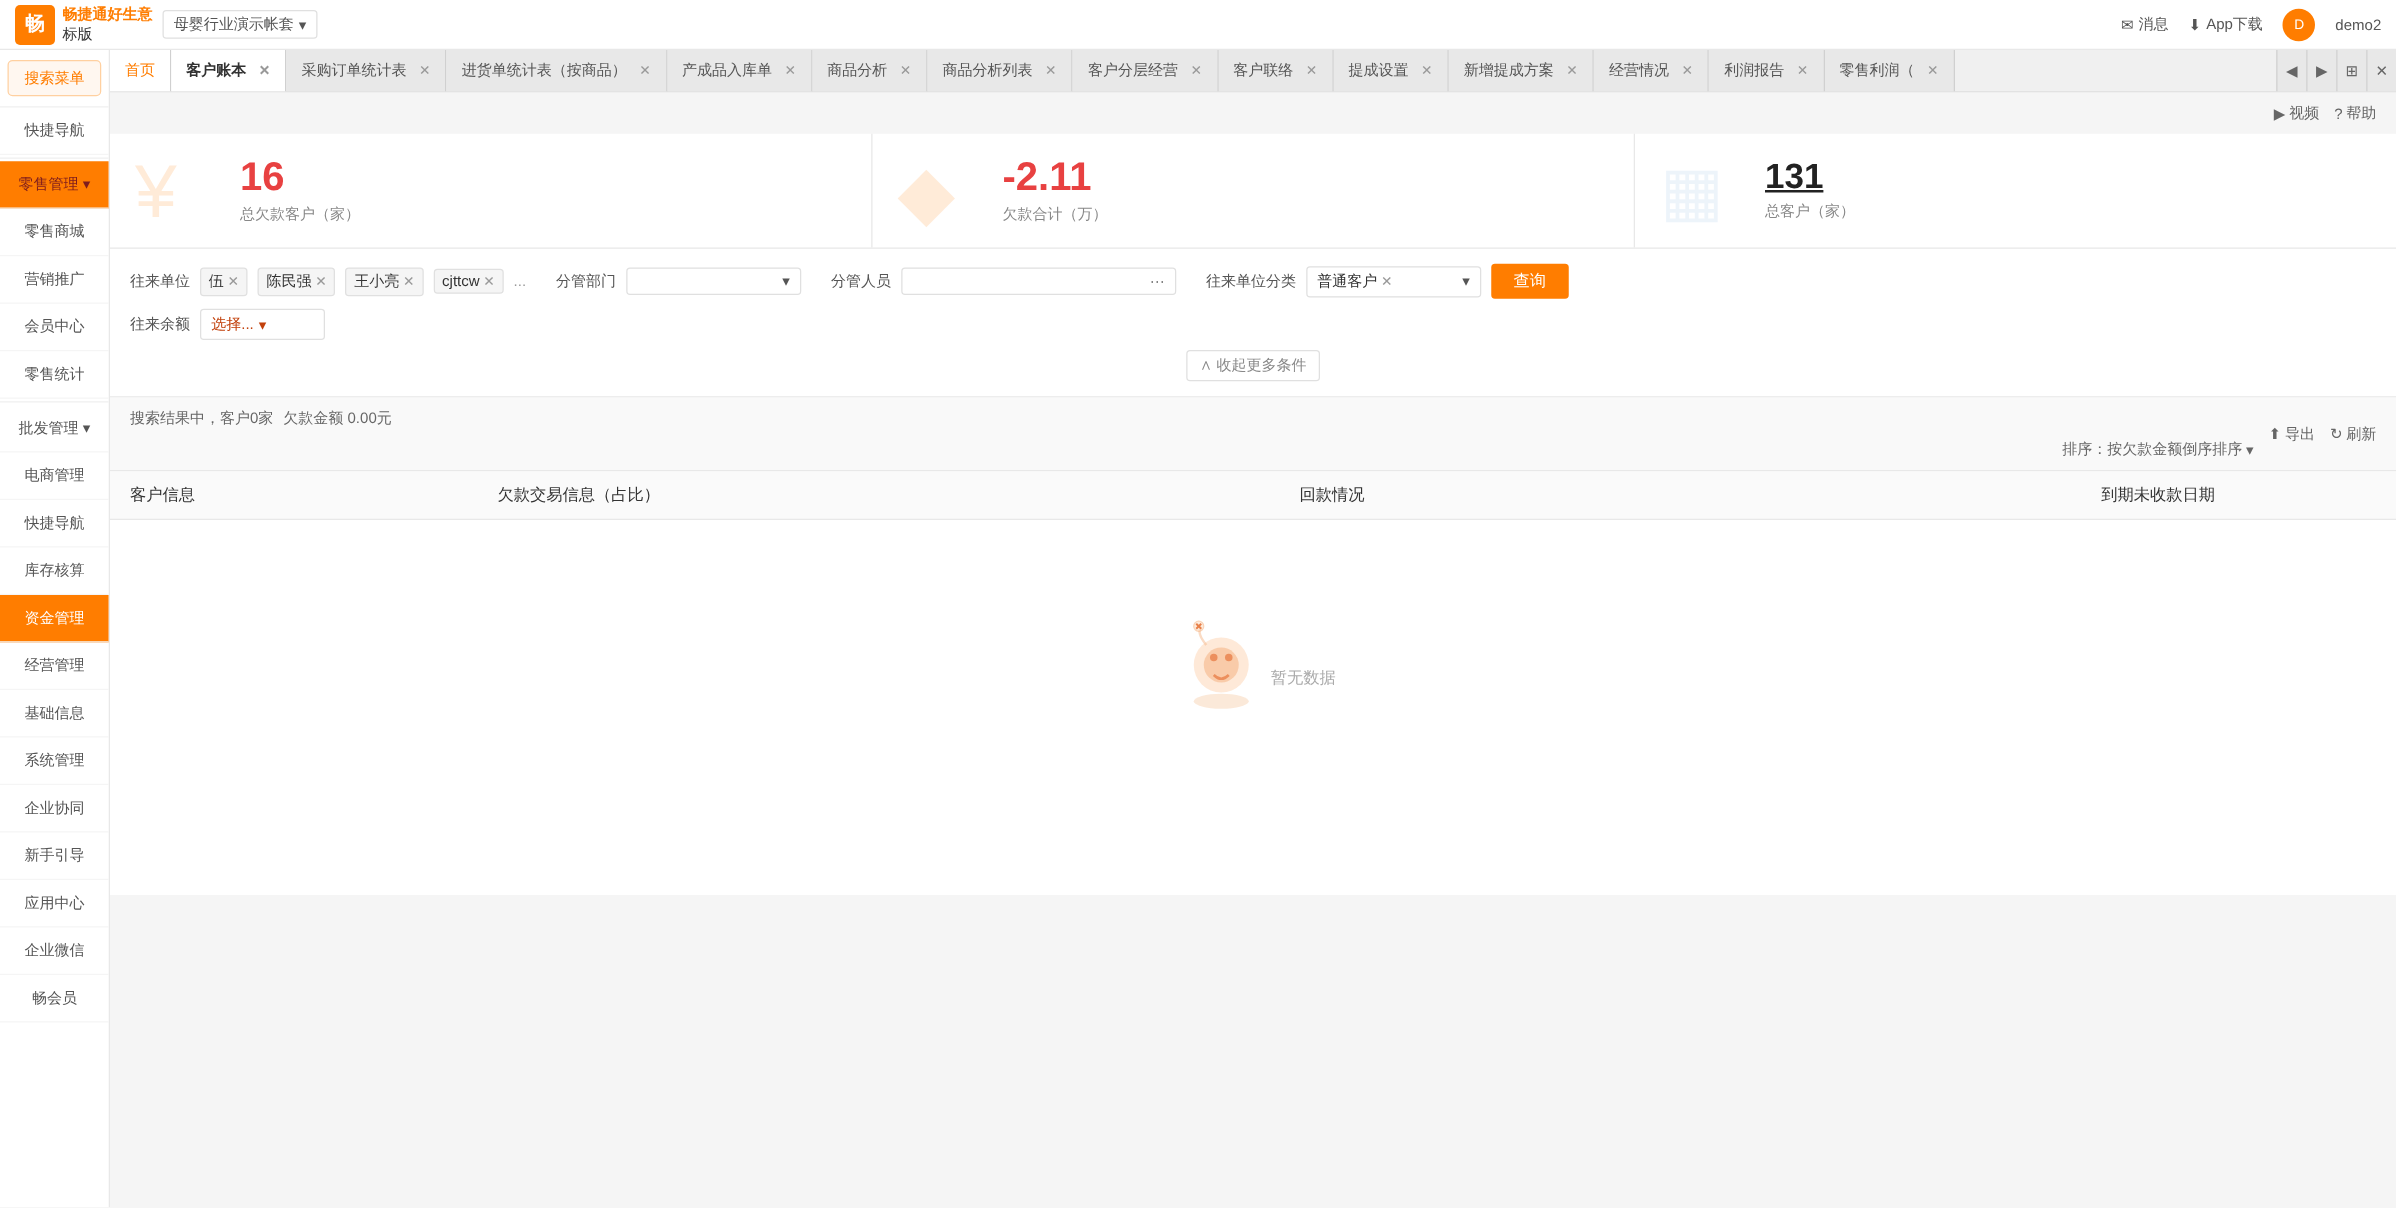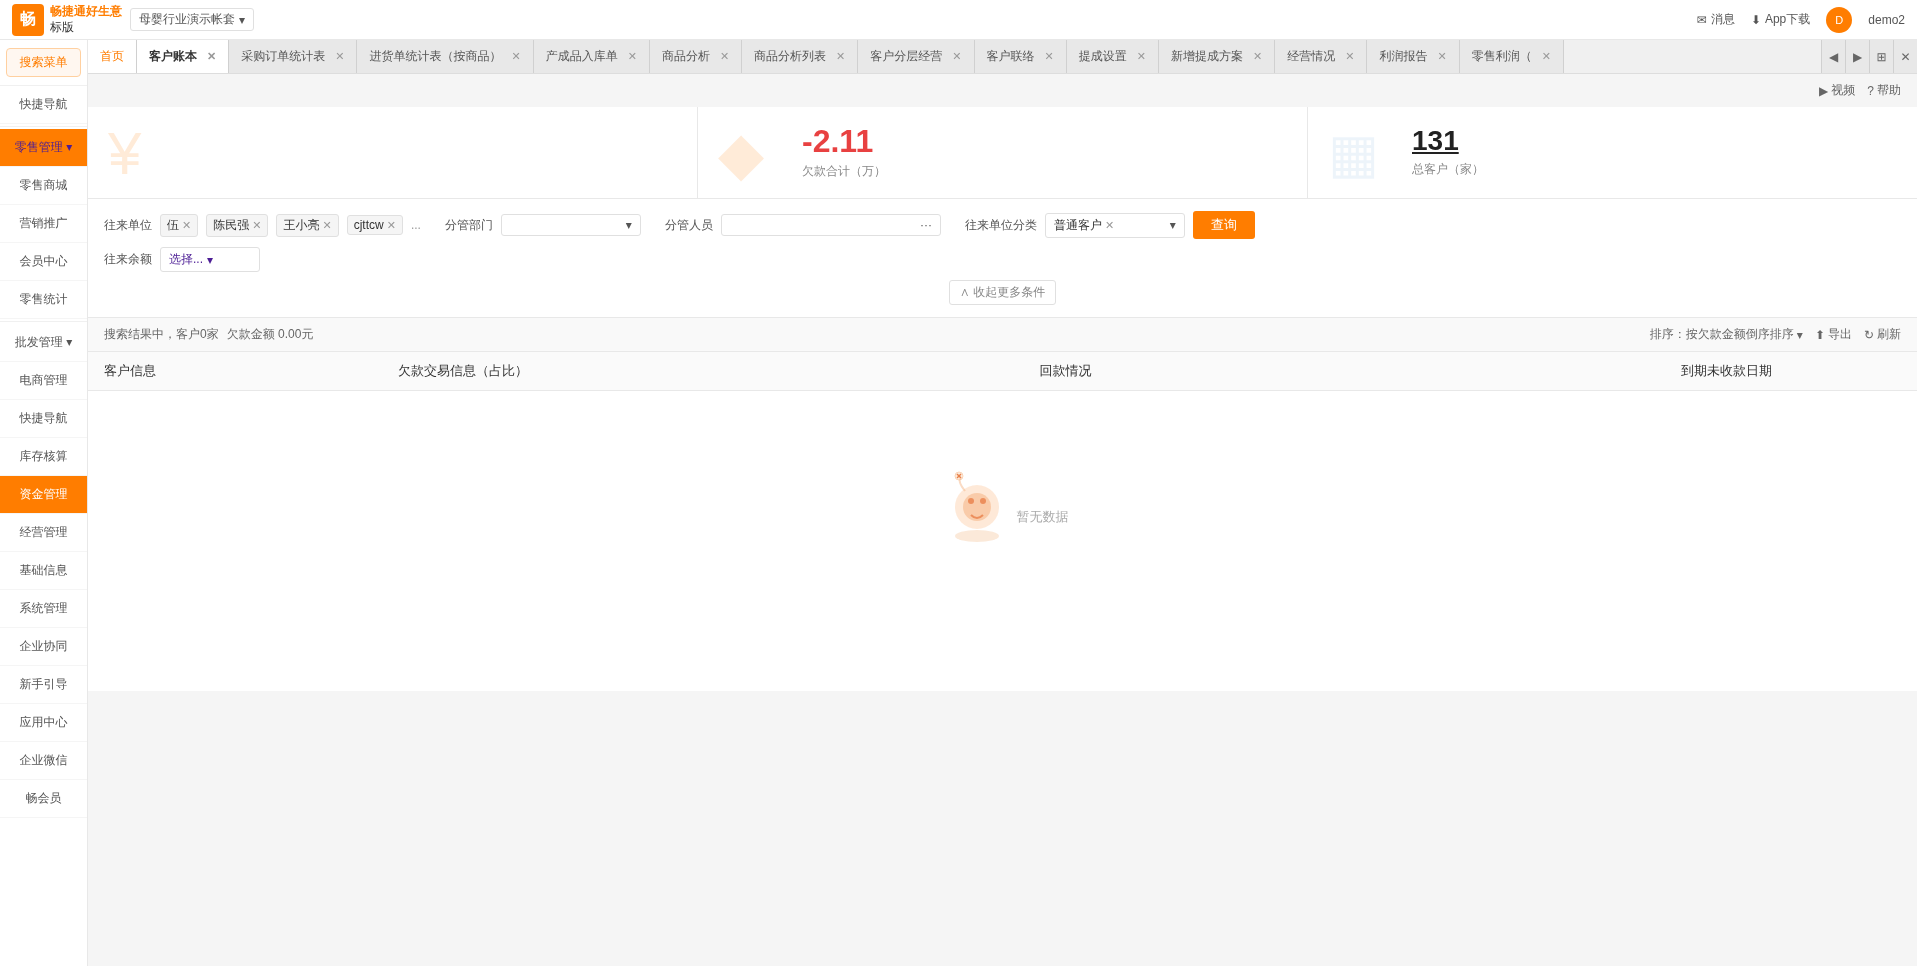--- a/index.html
+++ b/index.html
@@ -18,21 +18,21 @@
     .avatar { width: 26px; height: 26px; border-radius: 50%; background: #ff7d00; display: flex; align-items: center; justify-content: center; color: #fff; font-size: 11px; }
 
     
     .main-layout { display: flex; flex: 1; overflow: hidden; }
 
     
     .sidebar { width: 88px; background: #fff; border-right: 1px solid #e8e8e8; display: flex; flex-direction: column; overflow-y: auto; flex-shrink: 0; }
     .sidebar-search { padding: 8px 6px; border-bottom: 1px solid #f0f0f0; }
     .sidebar-search-btn { width: 100%; background: #fff7f0; border: 1px solid #ffd0a0; border-radius: 4px; padding: 5px; text-align: center; color: #ff7d00; font-size: 12px; cursor: pointer; }
     .sidebar-item { padding: 10px 4px; text-align: center; cursor: pointer; color: #555; font-size: 12px; border-bottom: 1px solid #f5f5f5; }
-    .sidebar-item.active { background: #ff7d00; color: #4c1d95; }
+    .sidebar-item.active { background: #ff7d00; color: #7f1d1d; }
     .sidebar-divider { height: 1px; background: #f0f0f0; margin: 2px 0; }
 
     
     .tab-bar { background: #f0f0f0; display: flex; align-items: center; height: 34px; flex-shrink: 0; overflow: hidden; border-bottom: 1px solid #ddd; }
     .tab-item { height: 34px; padding: 0 12px; display: flex; align-items: center; gap: 6px; cursor: pointer; font-size: 12px; color: #555; background: #e8e8e8; border-right: 1px solid #d0d0d0; white-space: nowrap; flex-shrink: 0; }
     .tab-item.active { background: #fff; color: #333; font-weight: bold; }
     .tab-item.home { background: #fff; color: #ff7d00; }
     .tab-close { color: #999; font-size: 11px; margin-left: 4px; }
     .tab-bar-arrows { display: flex; align-items: center; margin-left: auto; flex-shrink: 0; }
     .tab-arrow { width: 24px; height: 34px; display: flex; align-items: center; justify-content: center; cursor: pointer; background: #e8e8e8; border-left: 1px solid #d0d0d0; font-size: 12px; color: #666; }
@@ -54,30 +54,30 @@
     
     .filter-area { background: #fff; padding: 12px 16px; border-bottom: 1px solid #e8e8e8; }
     .filter-row { display: flex; align-items: center; flex-wrap: wrap; gap: 8px; margin-bottom: 8px; }
     .filter-row:last-child { margin-bottom: 0; }
     .filter-label { font-size: 12px; color: #555; white-space: nowrap; }
     .filter-tag { display: inline-flex; align-items: center; gap: 3px; background: #f5f5f5; border: 1px solid #e0e0e0; border-radius: 3px; padding: 2px 6px; font-size: 12px; color: #333; }
     .filter-tag .close { color: #999; cursor: pointer; font-size: 11px; }
     .filter-more { color: #999; font-size: 12px; cursor: pointer; }
     .filter-select { display: inline-flex; align-items: center; gap: 4px; border: 1px solid #e0e0e0; border-radius: 3px; padding: 3px 8px; font-size: 12px; color: #555; cursor: pointer; min-width: 140px; justify-content: space-between; }
     .filter-select-wide { min-width: 220px; }
-    .filter-input { display: inline-flex; align-items: center; gap: 4px; border: 1px solid #e0e0e0; border-radius: 3px; padding: 3px 8px; font-size: 12px; color: #4c1d95; cursor: pointer; min-width: 100px; }
+    .filter-input { display: inline-flex; align-items: center; gap: 4px; border: 1px solid #e0e0e0; border-radius: 3px; padding: 3px 8px; font-size: 12px; color: #c2410c; cursor: pointer; min-width: 100px; }
     .query-btn { background: #ff7d00; color: #fff; border: none; border-radius: 3px; padding: 5px 18px; font-size: 13px; cursor: pointer; }
     .collapse-btn { color: #888; font-size: 12px; cursor: pointer; display: flex; align-items: center; gap: 3px; border: 1px solid #e0e0e0; border-radius: 3px; padding: 3px 10px; background: #fff; }
 
     
     .result-bar { background: #f9f9f9; border-bottom: 1px solid #e8e8e8; padding: 8px 16px; display: flex; align-items: flex-start; justify-content: space-between; font-size: 12px; color: #666; }
     .result-bar-left { display: flex; align-items: center; gap: 8px; }
     .result-bar-right { display: flex; align-items: center; gap: 12px; }
     .result-bar-right span { cursor: pointer; display: flex; align-items: center; gap: 3px; color: #666; }
-    .sort-btn { display: flex; align-items: center; gap: 3px; color: #666; cursor: pointer; }
+    .sort-btn { display: flex; align-items: center; gap: 3px; color: #666; cursor: pointer; margin-top: 25px; }
 
     
     .table-header { display: grid; grid-template-columns: 280px 1fr 1fr 220px; background: #fafafa; border-bottom: 1px solid #e8e8e8; padding: 10px 16px; font-size: 13px; color: #333; font-weight: normal; gap: 14px; }
     .table-body { background: #fff; min-height: 300px; }
     .empty-state { display: flex; align-items: center; justify-content: center; padding: 80px 0; }
     .empty-icon { width: 80px; height: 80px; margin-bottom: 12px; }
     .empty-text { font-size: 13px; color: #aaa; }
 
     
     ::-webkit-scrollbar { width: 6px; height: 6px; }
@@ -220,20 +220,24 @@
           </span>
           <span>
             <span>?</span>
             <span>帮助</span>
           </span>
         </div>
         <div class="stats-row">
 
           <div class="stat-card">
             <div style="position:absolute;left:20px;top:50%;transform:translateY(-50%);opacity:0.15;font-size:60px;color:#ff7d00;">¥</div>
+            <div style="padding-left:80px;">
+              <div class="stat-value">16</div>
+              <div class="stat-label">总欠款客户（家）</div>
+            </div>
           </div>
 
           <div class="stat-card">
             <div style="position:absolute;left:20px;top:50%;transform:translateY(-50%);opacity:0.15;font-size:60px;color:#ff7d00;">◆</div>
             <div style="padding-left:80px;">
               <div class="stat-value negative">-2.11</div>
               <div class="stat-label">欠款合计（万）</div>
             </div>
           </div>
 

